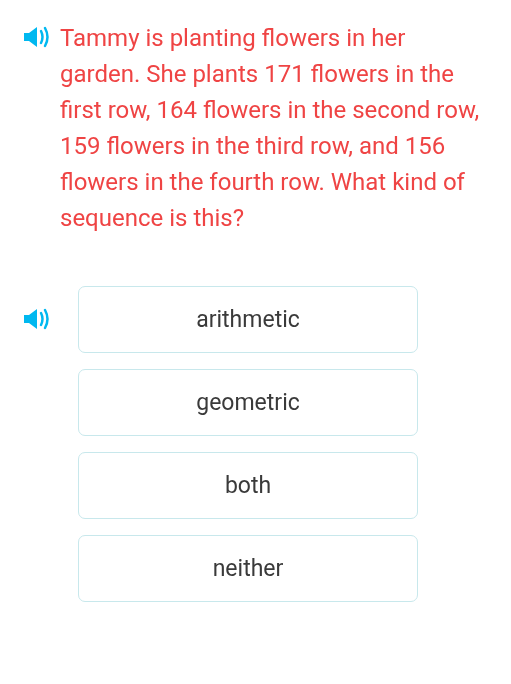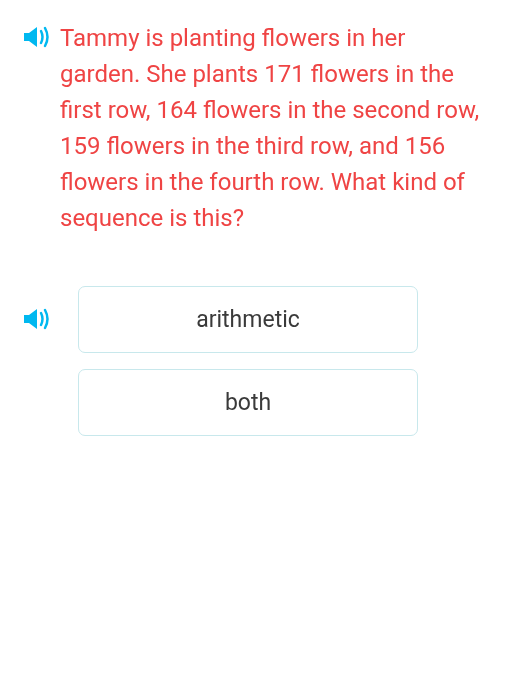--- a/index.html
+++ b/index.html
@@ -80,16 +80,22 @@
       <path d="M 2 9 L 2 17 L 7 17 L 15 23 L 15 3 L 7 9 Z" fill="#00b8f0"></path>
       <path d="M 19 7 Q 22 13 19 19" stroke="#00b8f0" stroke-width="2.5" fill="none" stroke-linecap="round"></path>
       <path d="M 23 4 Q 28 13 23 22" stroke="#00b8f0" stroke-width="2.5" fill="none" stroke-linecap="round"></path>
     </svg>
   </span>
   <div class="answers-list">
     <div class="answer-option">
       <span>arithmetic</span>
     </div>
     <div class="answer-option">
+      <span>geometric</span>
+    </div>
+    <div class="answer-option">
       <span>both</span>
+    </div>
+    <div class="answer-option">
+      <span>neither</span>
     </div>
   </div>
 </div>
 
 </body></html>

